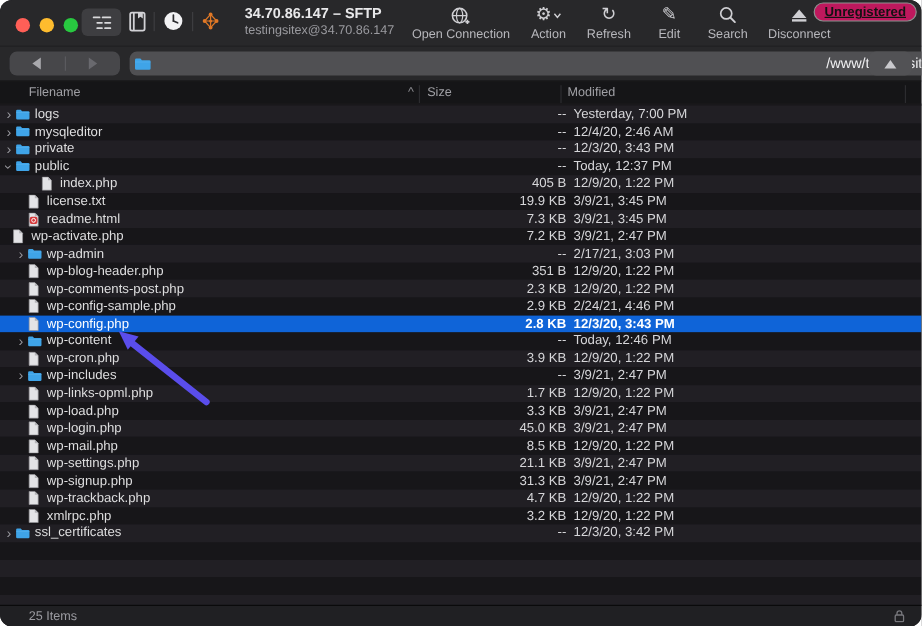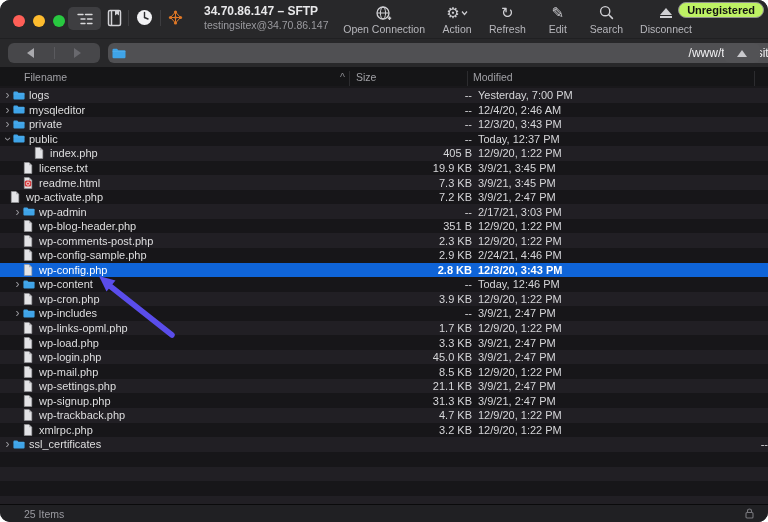--- a/index.html
+++ b/index.html
@@ -15,22 +15,22 @@
     display:flex;align-items:center;justify-content:center;}
   .tb-ic{position:absolute;top:9px;display:flex;align-items:center;justify-content:center;}
   .sep{position:absolute;top:10px;width:1px;height:16px;background:#3d3d40;}
   .titleblock{position:absolute;left:204px;top:5px;line-height:1.15;}
   .titleblock .t{font-size:12px;font-weight:bold;color:#e8e8ea;}
   .titleblock .s{font-size:10.5px;color:#9a9a9f;}
   .rtools{position:absolute;right:76px;top:4px;display:flex;align-items:flex-start;gap:17px;}
   .rtool{display:flex;flex-direction:column;align-items:center;gap:2px;min-width:30px;}
   .rtool .ic{height:17px;display:flex;align-items:center;justify-content:center;color:#cfcfd3;font-size:15px;line-height:17px;}
   .rtool .lb{font-size:10.5px;color:#b7b7bc;white-space:nowrap;}
-  .badge{position:absolute;right:4px;top:2px;background:#bef264;border:1px solid #8f8f8f;color:#121212;
-    font-size:11px;font-weight:bold;border-radius:8px;padding:0 8px;height:14px;line-height:14px;z-index:20;}
+  .badge{position:absolute;right:4px;top:2px;background:#be185d;border:1px solid #8f8f8f;color:#121212;
+    font-size:11px;font-weight:bold;border-radius:8px;padding:0 8px;height:14px;line-height:14px;z-index:20;text-decoration:underline;}
   .eject{display:flex;flex-direction:column;align-items:center;gap:1px;}
   .eject .tri{width:0;height:0;border-left:6px solid transparent;border-right:6px solid transparent;border-bottom:7px solid #cfcfd3;}
   .eject .bar{width:12px;height:2px;background:#cfcfd3;}
 
   
   .pathrow{position:relative;height:28px;background:#28282a;border-bottom:1px solid #151517;}
   .navctl{position:absolute;left:8px;top:4px;width:92px;height:20px;background:#47474a;border-radius:6px;
     display:flex;align-items:center;}
   .navctl .half{flex:1;display:flex;align-items:center;justify-content:center;}
   .navctl .div{width:1px;height:12px;background:#5a5a5e;}
@@ -525,20 +525,21 @@
       <div class="row odd" style="padding-left: 3px;">
     <span class="chev">›</span>
     <span class="ficon">
           <svg width="13" height="11" viewBox="0 0 14 11">
             <path d="M0.5 2 Q0.5 0.8 1.7 0.8 H5 L6.3 2.3 H12.4 Q13.5 2.3 13.5 3.4 V9 Q13.5 10.2 12.3 10.2 H1.7 Q0.5 10.2 0.5 9 Z" fill="#3fa4e8"></path>
             <path d="M0.5 3.4 H13.5 V3.9 H0.5 Z" fill="#5db4ee"></path>
           </svg>
         </span>
     <span class="fname">ssl_certificates</span>
     <span class="fsize">--</span>
+    <span class="fmod">12/3/20, 3:42 PM</span>
   </div>
       <div class="filler"></div>
     </div>
 
   <svg class="arrow-overlay" width="768" height="522" viewBox="0 0 768 522">
     <line x1="172" y1="335" x2="110" y2="286" stroke="#5a4deb" stroke-width="5.5" stroke-linecap="round"></line>
     <polygon points="99,276 115.5,280.5 106.5,291.5" fill="#5a4deb"></polygon>
   </svg>
 
   <div class="statusbar">

